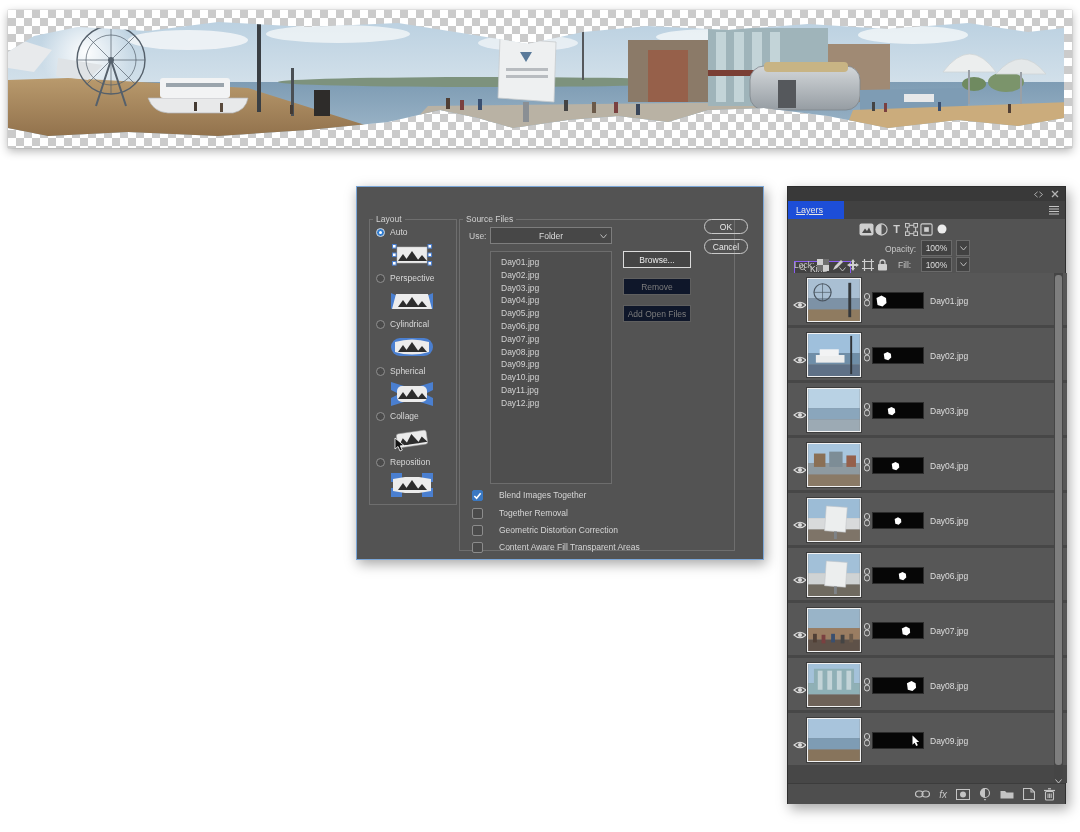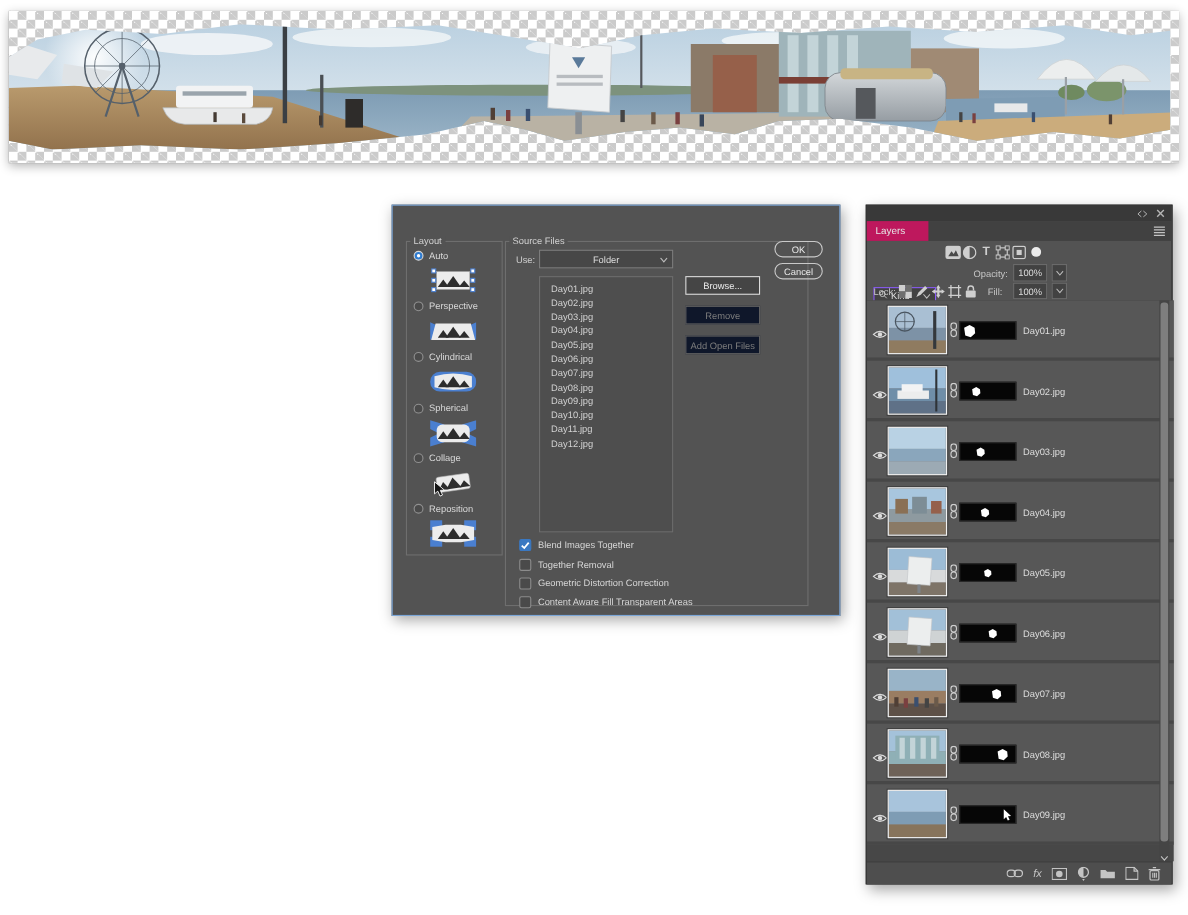--- a/index.html
+++ b/index.html
@@ -41,39 +41,39 @@
   .combo .spacer { flex:1; }
   #file-list { position:absolute; left:30px; top:31px; width:122px; height:233px;
     background:#4e4e4e; border:1px solid #6d6d6d; padding:4px 0 0 10px; overflow:hidden; }
   .file-item { font-size:8.5px; color:#d2d2d2; line-height:12.8px; white-space:nowrap; }
 
   .dlg-btn { position:absolute; left:163px; width:68px; height:17px; font-size:8.5px;
     display:flex; align-items:center; justify-content:center; white-space:nowrap; }
   .dlg-btn.en { background:#454545; border:1px solid #dcdcdc; color:#ececec; }
   .dlg-btn.dis { background:#0f172a; border:1px solid #5f5f5f; color:#7d7d7d; }
 
-  .check-row { position:absolute; left:12px; display:flex; align-items:center; gap:6px; height:12px; }
+  .check-row { position:absolute; left:12px; display:flex; align-items:center; gap:16px; height:12px; }
   .checkbox { width:11px; height:11px; border-radius:2px; background:#4a4a4a; border:1px solid #8c8c8c;
     display:flex; align-items:center; justify-content:center; flex:0 0 auto; }
   .checkbox.on { background:#3a78c2; border-color:#3a78c2; }
   .check-label { font-size:8.5px; color:#d6d6d6; white-space:nowrap; }
 
   .pill-btn { position:absolute; left:347px; width:44px; height:15px; border:1px solid #c9c9c9;
     border-radius:8px; color:#e8e8e8; font-size:8.5px; background:transparent;
     display:flex; align-items:center; justify-content:center; }
 
   
   #layers-panel { position:absolute; left:787px; top:186px; width:279px; height:618px;
     background:#535353; border:1px solid #2e2e2e;
     box-shadow:3px 5px 12px rgba(0,0,0,.35); }
   #panel-topstrip { position:absolute; left:0; top:0; right:0; height:14px; background:#393939;
     display:flex; justify-content:flex-end; align-items:center; gap:8px; padding-right:6px; }
   #panel-tabbar { position:absolute; left:0; top:14px; right:0; height:18px; background:#414141; }
-  #layers-tab { position:absolute; left:0; top:0; width:56px; height:18px; background:#be185d;
-    color:#e6e6e6; font-size:9px; display:flex; align-items:center; padding-left:8px; }
+  #layers-tab { position:absolute; left:0; top:0; width:56px; height:18px; background:#1d4ed8;
+    color:#e6e6e6; font-size:9px; display:flex; align-items:center; padding-left:8px;text-decoration:underline; }
   #panel-menu { position:absolute; right:5px; top:4px; }
 
   .panel-row { position:absolute; left:0; right:0; display:flex; align-items:center; }
   #filter-row { top:32px; height:20px; }
   #blend-row  { top:52px; height:18px; }
   #lock-row   { top:70px; height:16px; }
   .mini-combo { background:#424242; border:1px solid #8b5cf6; color:#dcdcdc; font-size:8.5px;
     display:flex; align-items:center; padding:0 4px; gap:3px;margin-top:40px; }
   .mini-combo .spacer { flex:1; }
   .row-label { font-size:8.5px; color:#c6c6c6; white-space:nowrap; }

